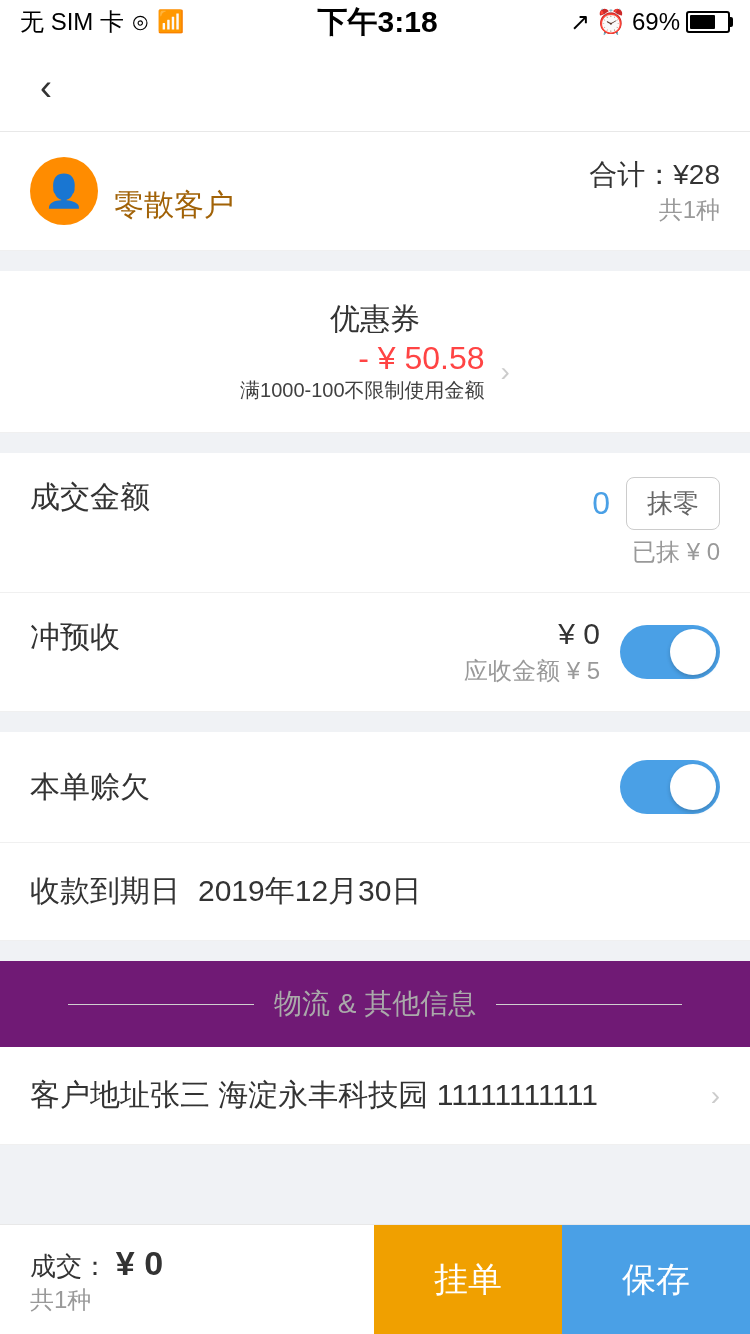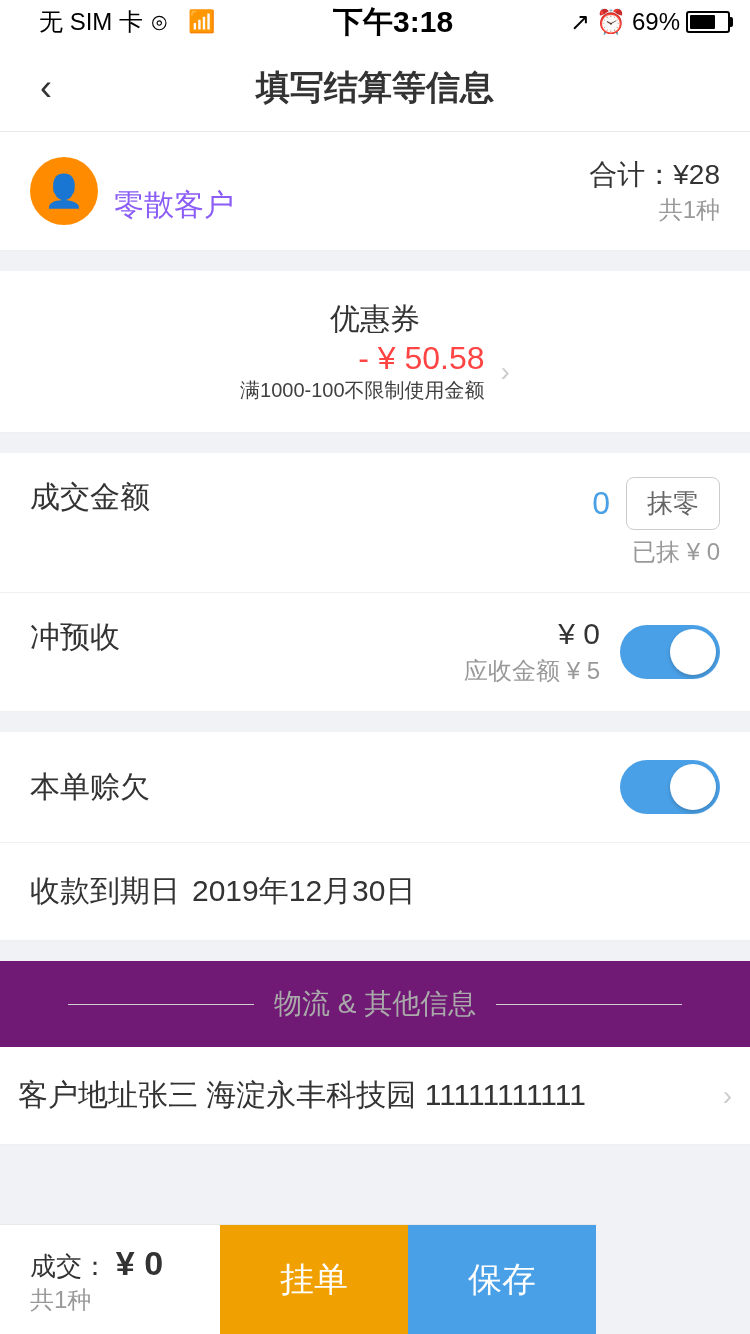--- a/index.html
+++ b/index.html
@@ -18,21 +18,21 @@
     .status-bar {
       height: 44px;
       background: #fff;
       display: flex;
       align-items: center;
       justify-content: space-between;
       padding: 0 20px;
       font-size: 24px;
       color: #000;
     }
-    .status-left { display: flex; align-items: center; gap: 20px; margin-left: 19px; }
+    .status-left { display: flex; align-items: center; gap: 8px; }
     .status-center { font-size: 30px; font-weight: 600; }
     .status-right { display: flex; align-items: center; gap: 6px; font-size: 24px; }
     .wifi-icon { font-size: 22px; }
     .battery-box {
       display: inline-flex; align-items: center;
       border: 2px solid #000; border-radius: 3px;
       width: 44px; height: 22px; padding: 2px; position: relative;
     }
     .battery-fill {
       background: #000; height: 100%; width: 69%;
@@ -91,21 +91,21 @@
       border-bottom: 1px solid #f0f0f0;
     }
     .customer-left { display: flex; align-items: center; gap: 16px; }
     .customer-avatar {
       width: 68px; height: 68px;
       background: #ff8c00;
       border-radius: 50%;
       display: flex; align-items: center; justify-content: center;
       color: #fff; font-size: 32px;
     }
-    .customer-name { font-size: 30px; color: #8b5cf6; margin-top: 28px; }
+    .customer-name { font-size: 30px; color: #a16207; margin-top: 28px; }
     .customer-right { text-align: right; }
     .total-amount { font-size: 28px; color: #333; font-weight: 500; }
     .total-count { font-size: 24px; color: #999; }
 
     
     .divider-section {
       height: 20px;
       background: #f0f2f5;
     }
 
@@ -190,21 +190,21 @@
       border-bottom: 1px solid #f0f0f0;
       min-height: 90px;
     }
 
     
     .due-date-row {
       background: #fff;
       padding: 28px 30px;
       display: flex;
       align-items: center;
-      gap: 12px;
+      gap: 18px;
       border-bottom: 1px solid #f0f0f0;
     }
     .due-date-label { font-size: 30px; color: #333; }
     .due-date-value { font-size: 30px; color: #333; }
 
     
     .logistics-header {
       background: #701a75;
       padding: 24px 48px;
       text-align: center;
@@ -219,35 +219,35 @@
       flex: 1;
       height: 1px;
       background: #d0d0d0;
       margin: 0 20px;
     }
     .logistics-label { font-size: 28px; color: #aaa; white-space: nowrap; }
 
     
     .address-row {
       background: #fff;
-      padding: 28px 18px;
+      padding: 28px 30px;
       display: flex;
       align-items: center;
       border-bottom: 1px solid #f0f0f0;
     }
     .address-key { font-size: 30px; color: #333; min-width: 120px; }
     .address-val { font-size: 30px; color: #333; flex: 1; }
     .address-chevron { font-size: 28px; color: #ccc; margin-left: auto; }
 
     
     .bottom-bar {
       position: fixed;
       bottom: 0;
       left: 0;
-      width: 596px;
+      width: 750px;
       height: 110px;
       background: #fff;
       display: flex;
       align-items: center;
       border-top: 1px solid #e8e8e8;
     }
     .bottom-summary {
       flex: 1;
       padding: 0 30px;
     }
@@ -284,21 +284,20 @@
     <span>69%</span>
     <div class="battery-box">
       <div class="battery-fill"></div>
       <div class="battery-tip"></div>
     </div>
   </div>
 </div>
 
 <div class="nav-bar">
   <div class="nav-back">‹</div>
-  <div class="nav-title">填写结算等信息</div>
 </div>
 
 <div class="content">
 
   <div class="customer-row section-white">
     <div class="customer-left">
       <div class="customer-avatar">
         <span>👤</span>
       </div>
       <span class="customer-name">零散客户</span>

